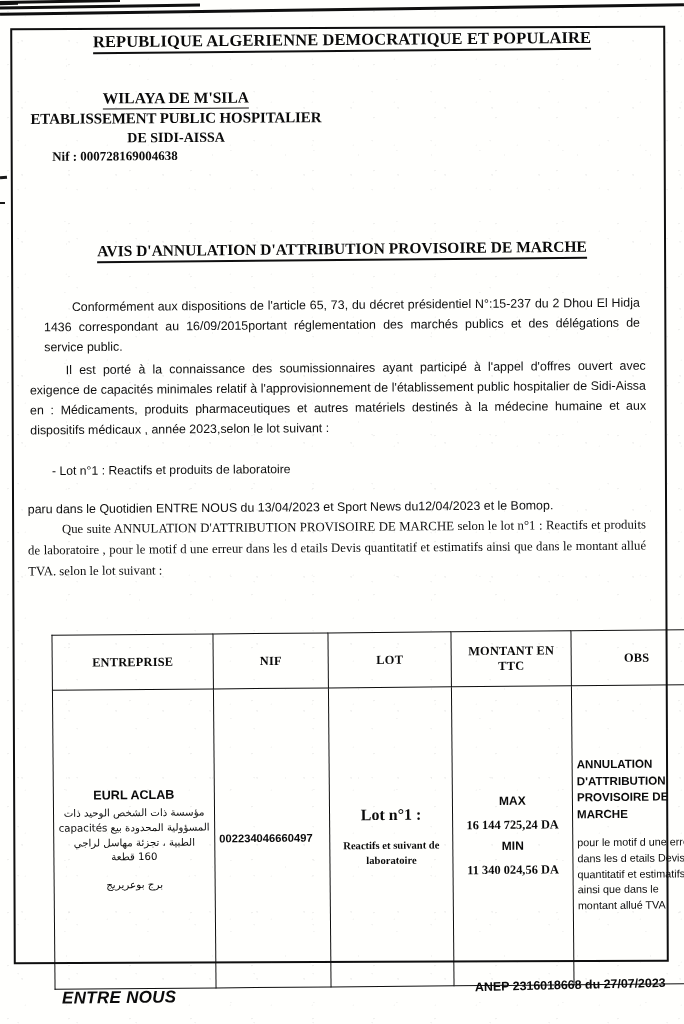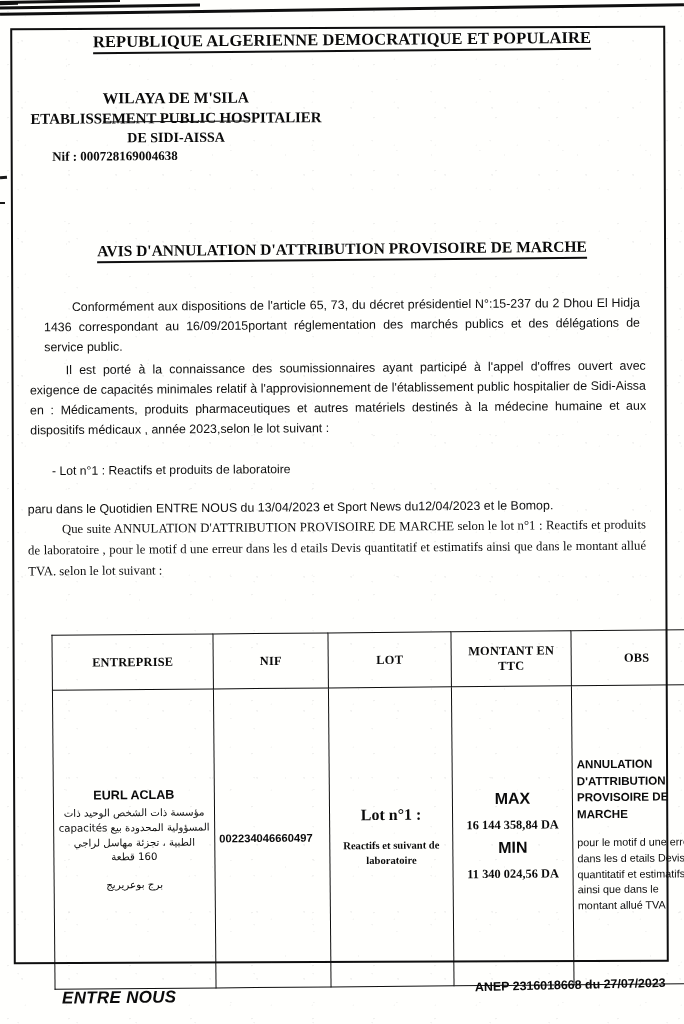--- a/index.html
+++ b/index.html
@@ -69,21 +69,21 @@
   #hdr-republic .ul { border-bottom: 2px solid #111; padding-bottom: 1px; text-decoration: none; }
 
   #org-block {
     left: 26px; top: 88px; width: 300px;
     font-family: "Liberation Serif", serif;
     font-weight: bold;
     line-height: 1.33;
     transform: rotate(-0.35deg);
   }
   #org-block .l1 { font-size: 15.5px; text-align: center; }
-  #org-block .l1 span { border-bottom: 1.6px solid #111; padding-bottom: 15px; }
+  #org-block .l1 span { border-bottom: 1.6px solid #111; padding-bottom: 2px; }
   #org-block .l2 { font-size: 15px; text-align: center; letter-spacing: -.1px; }
   #org-block .l3 { font-size: 14px; text-align: center; }
   #org-block .l4 { font-size: 13px; text-align: left; padding-left: 26px; }
 
   
   #doc-title {
     left: 0; right: 0; top: 240px;
     text-align: center;
     font-family: "Liberation Serif", serif;
     font-weight: bold;
@@ -186,21 +186,21 @@
   .lot-desc {
     font-family: "Liberation Serif", serif;
     font-weight: bold;
     font-size: 10.6px;
     text-align: center;
     line-height: 1.45;
   }
   .amt-label {
     font-family: "Liberation Sans", sans-serif;
     font-weight: bold;
-    font-size: 16px;
+    font-size: 12px;
     text-align: center;
   }
   .amt-value {
     font-family: "Liberation Serif", serif;
     font-weight: bold;
     font-size: 12.4px;
     text-align: center;
     margin: 10px 0 6px;
   }
   .amt-value.last { margin-bottom: 0; text-align: center; }
@@ -321,21 +321,21 @@
           <div class="nif-val">002234046660497</div>
         </td>
 
         <td>
           <div class="lot-head">Lot n°1 :</div>
           <div class="lot-desc">Reactifs et suivant de laboratoire</div>
         </td>
 
         <td>
           <div class="amt-label">MAX</div>
-          <div class="amt-value">16 144 358,84  DA</div>
+          <div class="amt-value">16 144 725,24  DA</div>
           <div class="amt-label">MIN</div>
           <div class="amt-value last">11 340 024,56  DA</div>
         </td>
 
         <td>
           <div class="obs-title">ANNULATION D'ATTRIBUTION PROVISOIRE DE MARCHE</div>
           <div class="obs-body">pour  le motif  d une erreur dans les d etails Devis quantitatif et estimatifs ainsi que dans le montant allué TVA</div>
         </td>
       </tr>
     </tbody>

